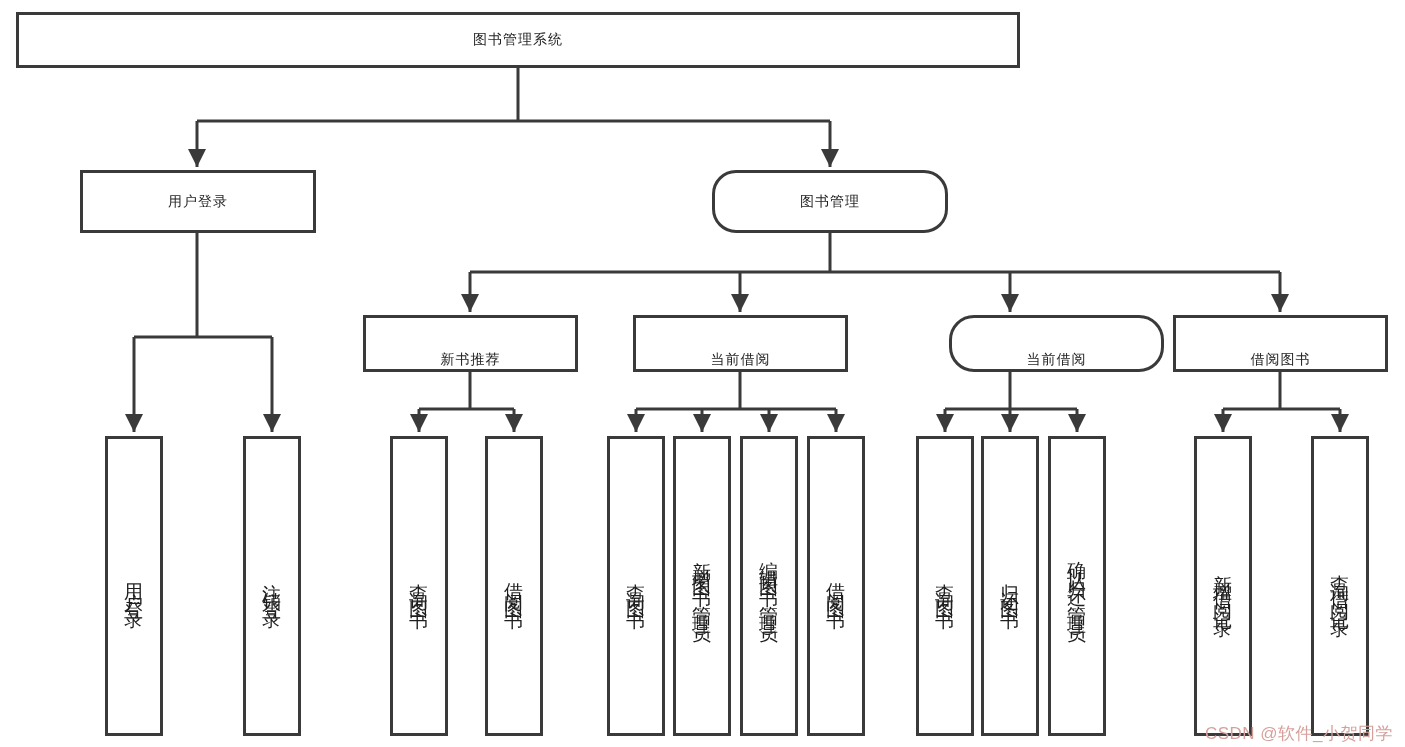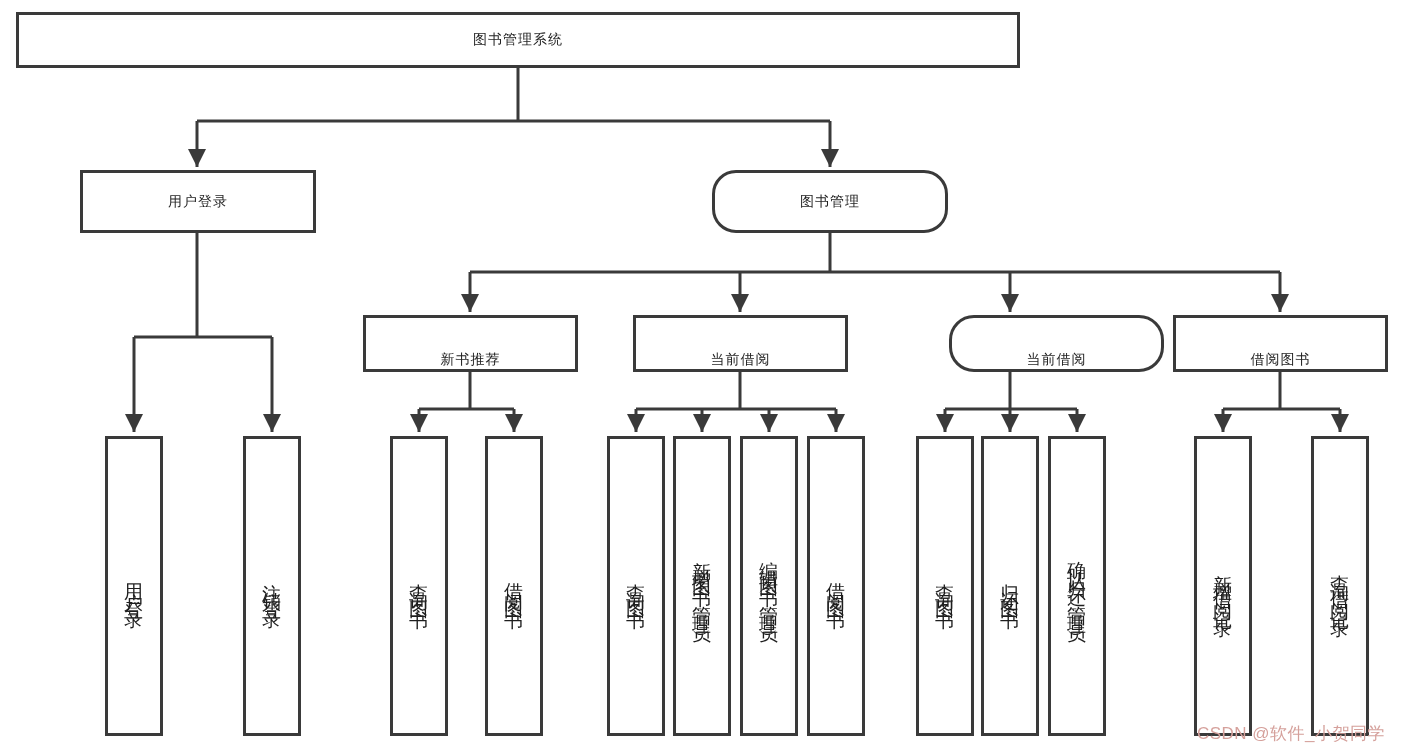--- a/index.html
+++ b/index.html
@@ -48,21 +48,21 @@
   .leaf .vlbl{
     writing-mode:vertical-rl;
     text-orientation:mixed;
     font-size:19px;
     line-height:1;
     letter-spacing:9px;
     white-space:nowrap;
   }
   .watermark{
     position:absolute;
-    right:20px;bottom:2px;
+    right:12px;bottom:2px;
     font-size:17px;
     color:var(--watermark-color);
     letter-spacing:0.5px;
     white-space:nowrap;
     z-index:5;
   }
 </style>
 </head>
 <body>
 

